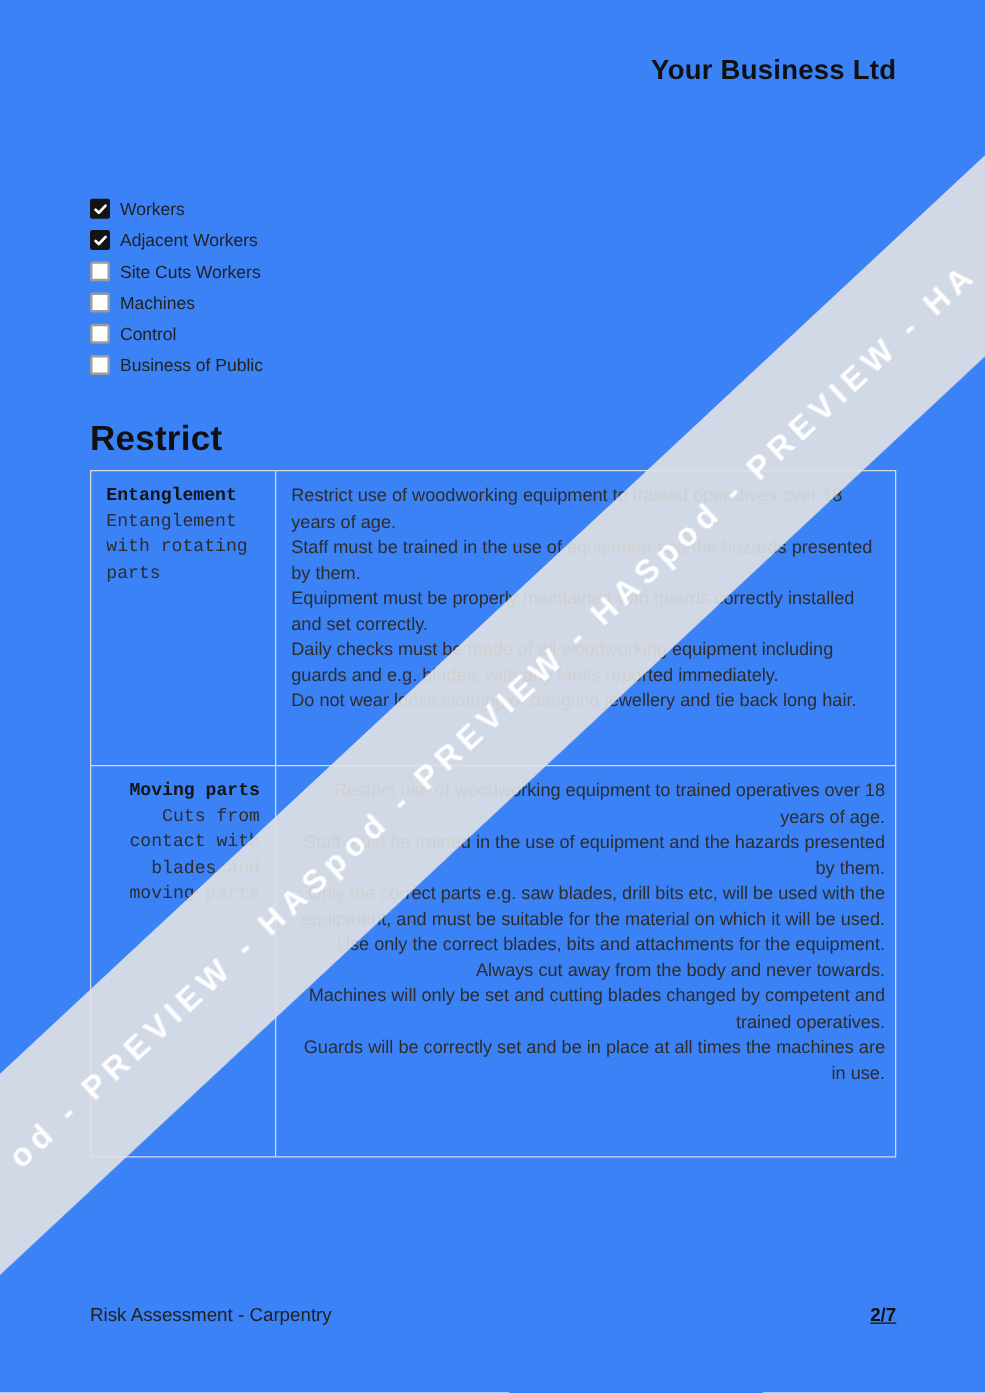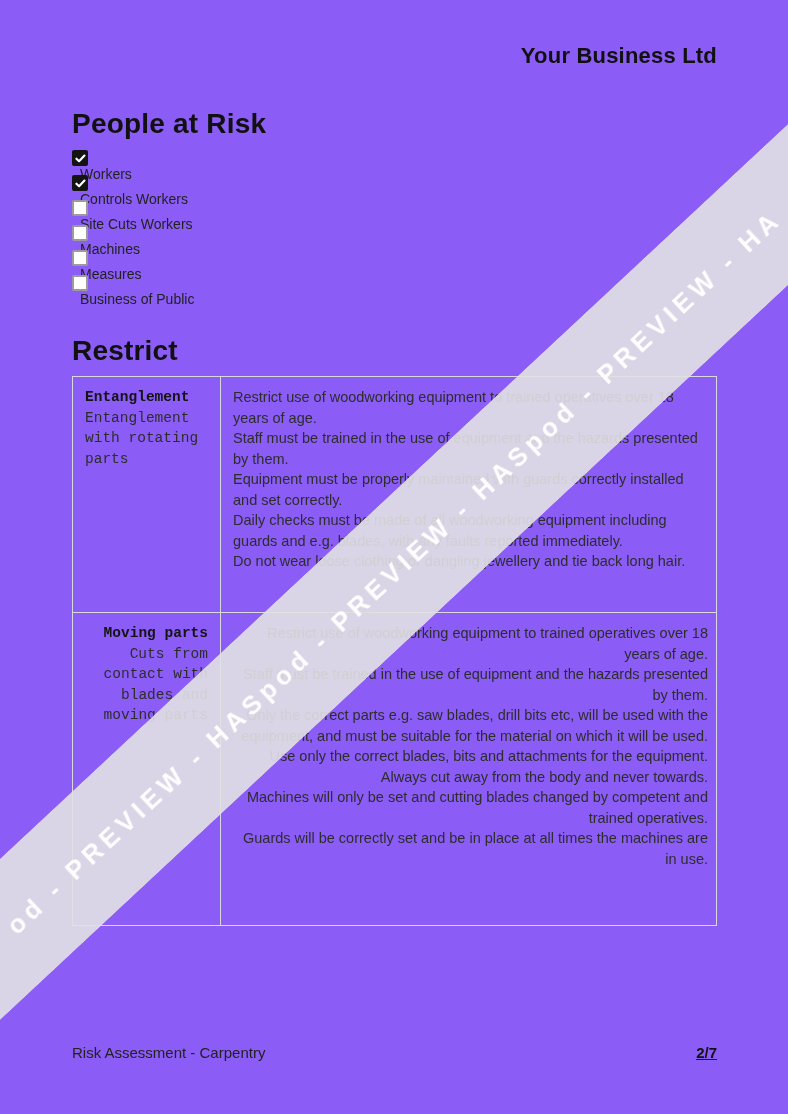--- a/index.html
+++ b/index.html
@@ -1,37 +1,37 @@
 <!DOCTYPE html>
 <html style="--heading-text: #111111; --body-text: #2d2d2d; --table-border: #d9d9dc; --table-header-bg: #f5f5f6; --checkbox-checked-bg: #141414; --checkbox-border: #9b9b9b; --watermark-band: #e2e2e5; --watermark-text: #ffffff;"><head>
 <meta charset="utf-8">
 <style>
   html,body{margin:0;padding:0;background:#ffffff;}
   .page{
     position:relative;
     width:788px;height:1114px;
-    background:#8b5cf6;
+    background:#3b82f6;
     overflow:hidden;
     font-family:"Liberation Sans", sans-serif;
     color:var(--body-text,#2d2d2d);
   }
   .company{
     position:absolute;top:43px;right:71px;
     font-size:22px;font-weight:800;color:var(--heading-text,#111);
     letter-spacing:.2px;
   }
   .h1{
     position:absolute;left:72px;
     font-size:28px;font-weight:800;color:var(--heading-text,#111);
     letter-spacing:.2px;line-height:1;
   }
   #people-title{top:110px;}
   #controls-title{top:337px;}
   .checklist{position:absolute;left:72px;top:150px;}
-  .chk-row{display:flex;align-items:flex-start;height:25px;flex-direction:column;}
+  .chk-row{display:flex;align-items:flex-end;height:25px;}
   .chk{
     width:16px;height:16px;box-sizing:border-box;border-radius:2px;
     border:2px solid var(--checkbox-border,#9b9b9b);
     background:#fff;display:flex;align-items:center;justify-content:center;
     flex:0 0 auto;
   }
   .chk svg{display:none;}
   .chk.checked{background:var(--checkbox-checked-bg,#141414);border-color:var(--checkbox-checked-bg,#141414);}
   .chk.checked svg{display:block;}
   .chk-label{margin-left:8px;font-size:14px;color:#222;}
@@ -83,50 +83,49 @@
     opacity:.97;
   }
 </style>
 </head>
 <body>
 
 <div class="page">
 
   <div class="company">Your Business Ltd</div>
 
-  <div class="h1" id="people-title">People at Risk</div>
 
   <div class="checklist">
     <div class="chk-row">
       <span class="chk checked">
           <svg width="11" height="9" viewBox="0 0 12 10">
             <path d="M1.5 5.3 L4.4 8 L10.4 1.7" stroke="#fff" stroke-width="2.4" fill="none" stroke-linecap="round" stroke-linejoin="round"></path>
           </svg>
         </span>
       <span class="chk-label">Workers</span>
     </div>
     <div class="chk-row">
       <span class="chk checked">
           <svg width="11" height="9" viewBox="0 0 12 10">
             <path d="M1.5 5.3 L4.4 8 L10.4 1.7" stroke="#fff" stroke-width="2.4" fill="none" stroke-linecap="round" stroke-linejoin="round"></path>
           </svg>
         </span>
-      <span class="chk-label">Controls Workers</span>
+      <span class="chk-label">Adjacent Workers</span>
     </div>
     <div class="chk-row">
       <span class="chk"></span>
       <span class="chk-label">Site Cuts Workers</span>
     </div>
     <div class="chk-row">
       <span class="chk"></span>
       <span class="chk-label">Machines</span>
     </div>
     <div class="chk-row">
       <span class="chk"></span>
-      <span class="chk-label">Measures</span>
+      <span class="chk-label">Control</span>
     </div>
     <div class="chk-row">
       <span class="chk"></span>
       <span class="chk-label">Business of Public</span>
     </div>
   </div>
 
   <div class="h1" id="controls-title">Restrict</div>
 
   <div class="ctable">

